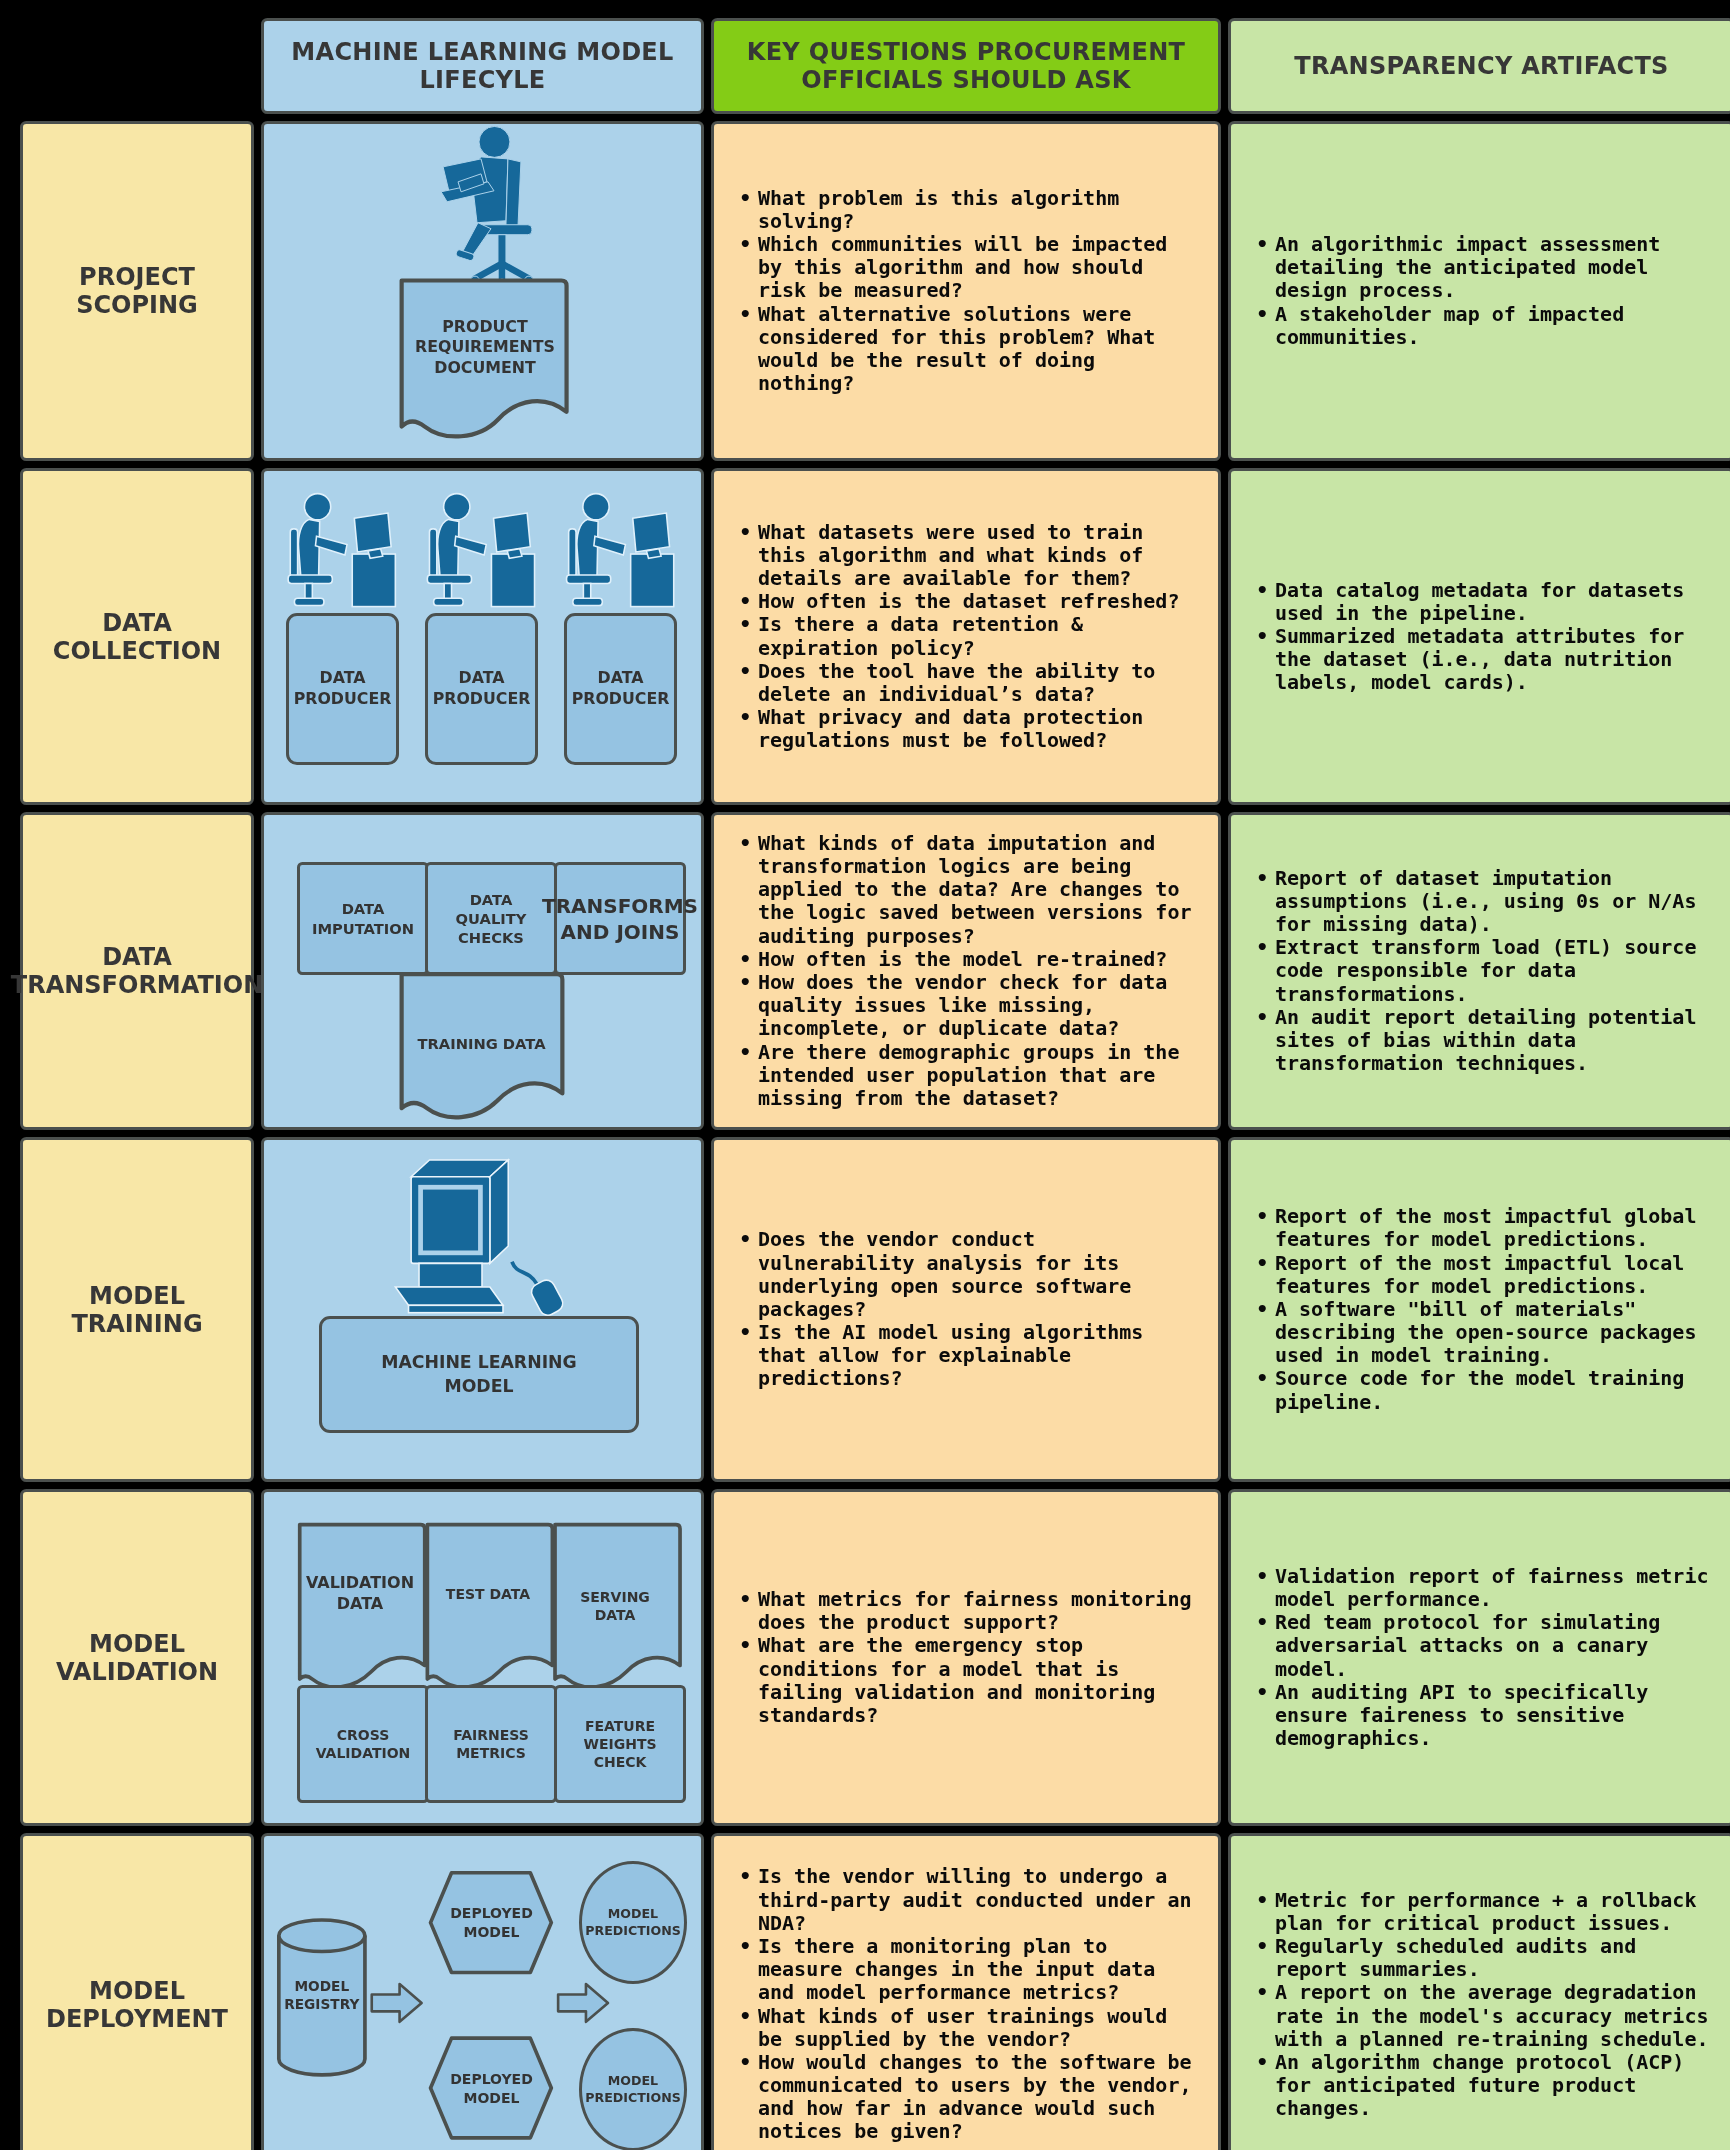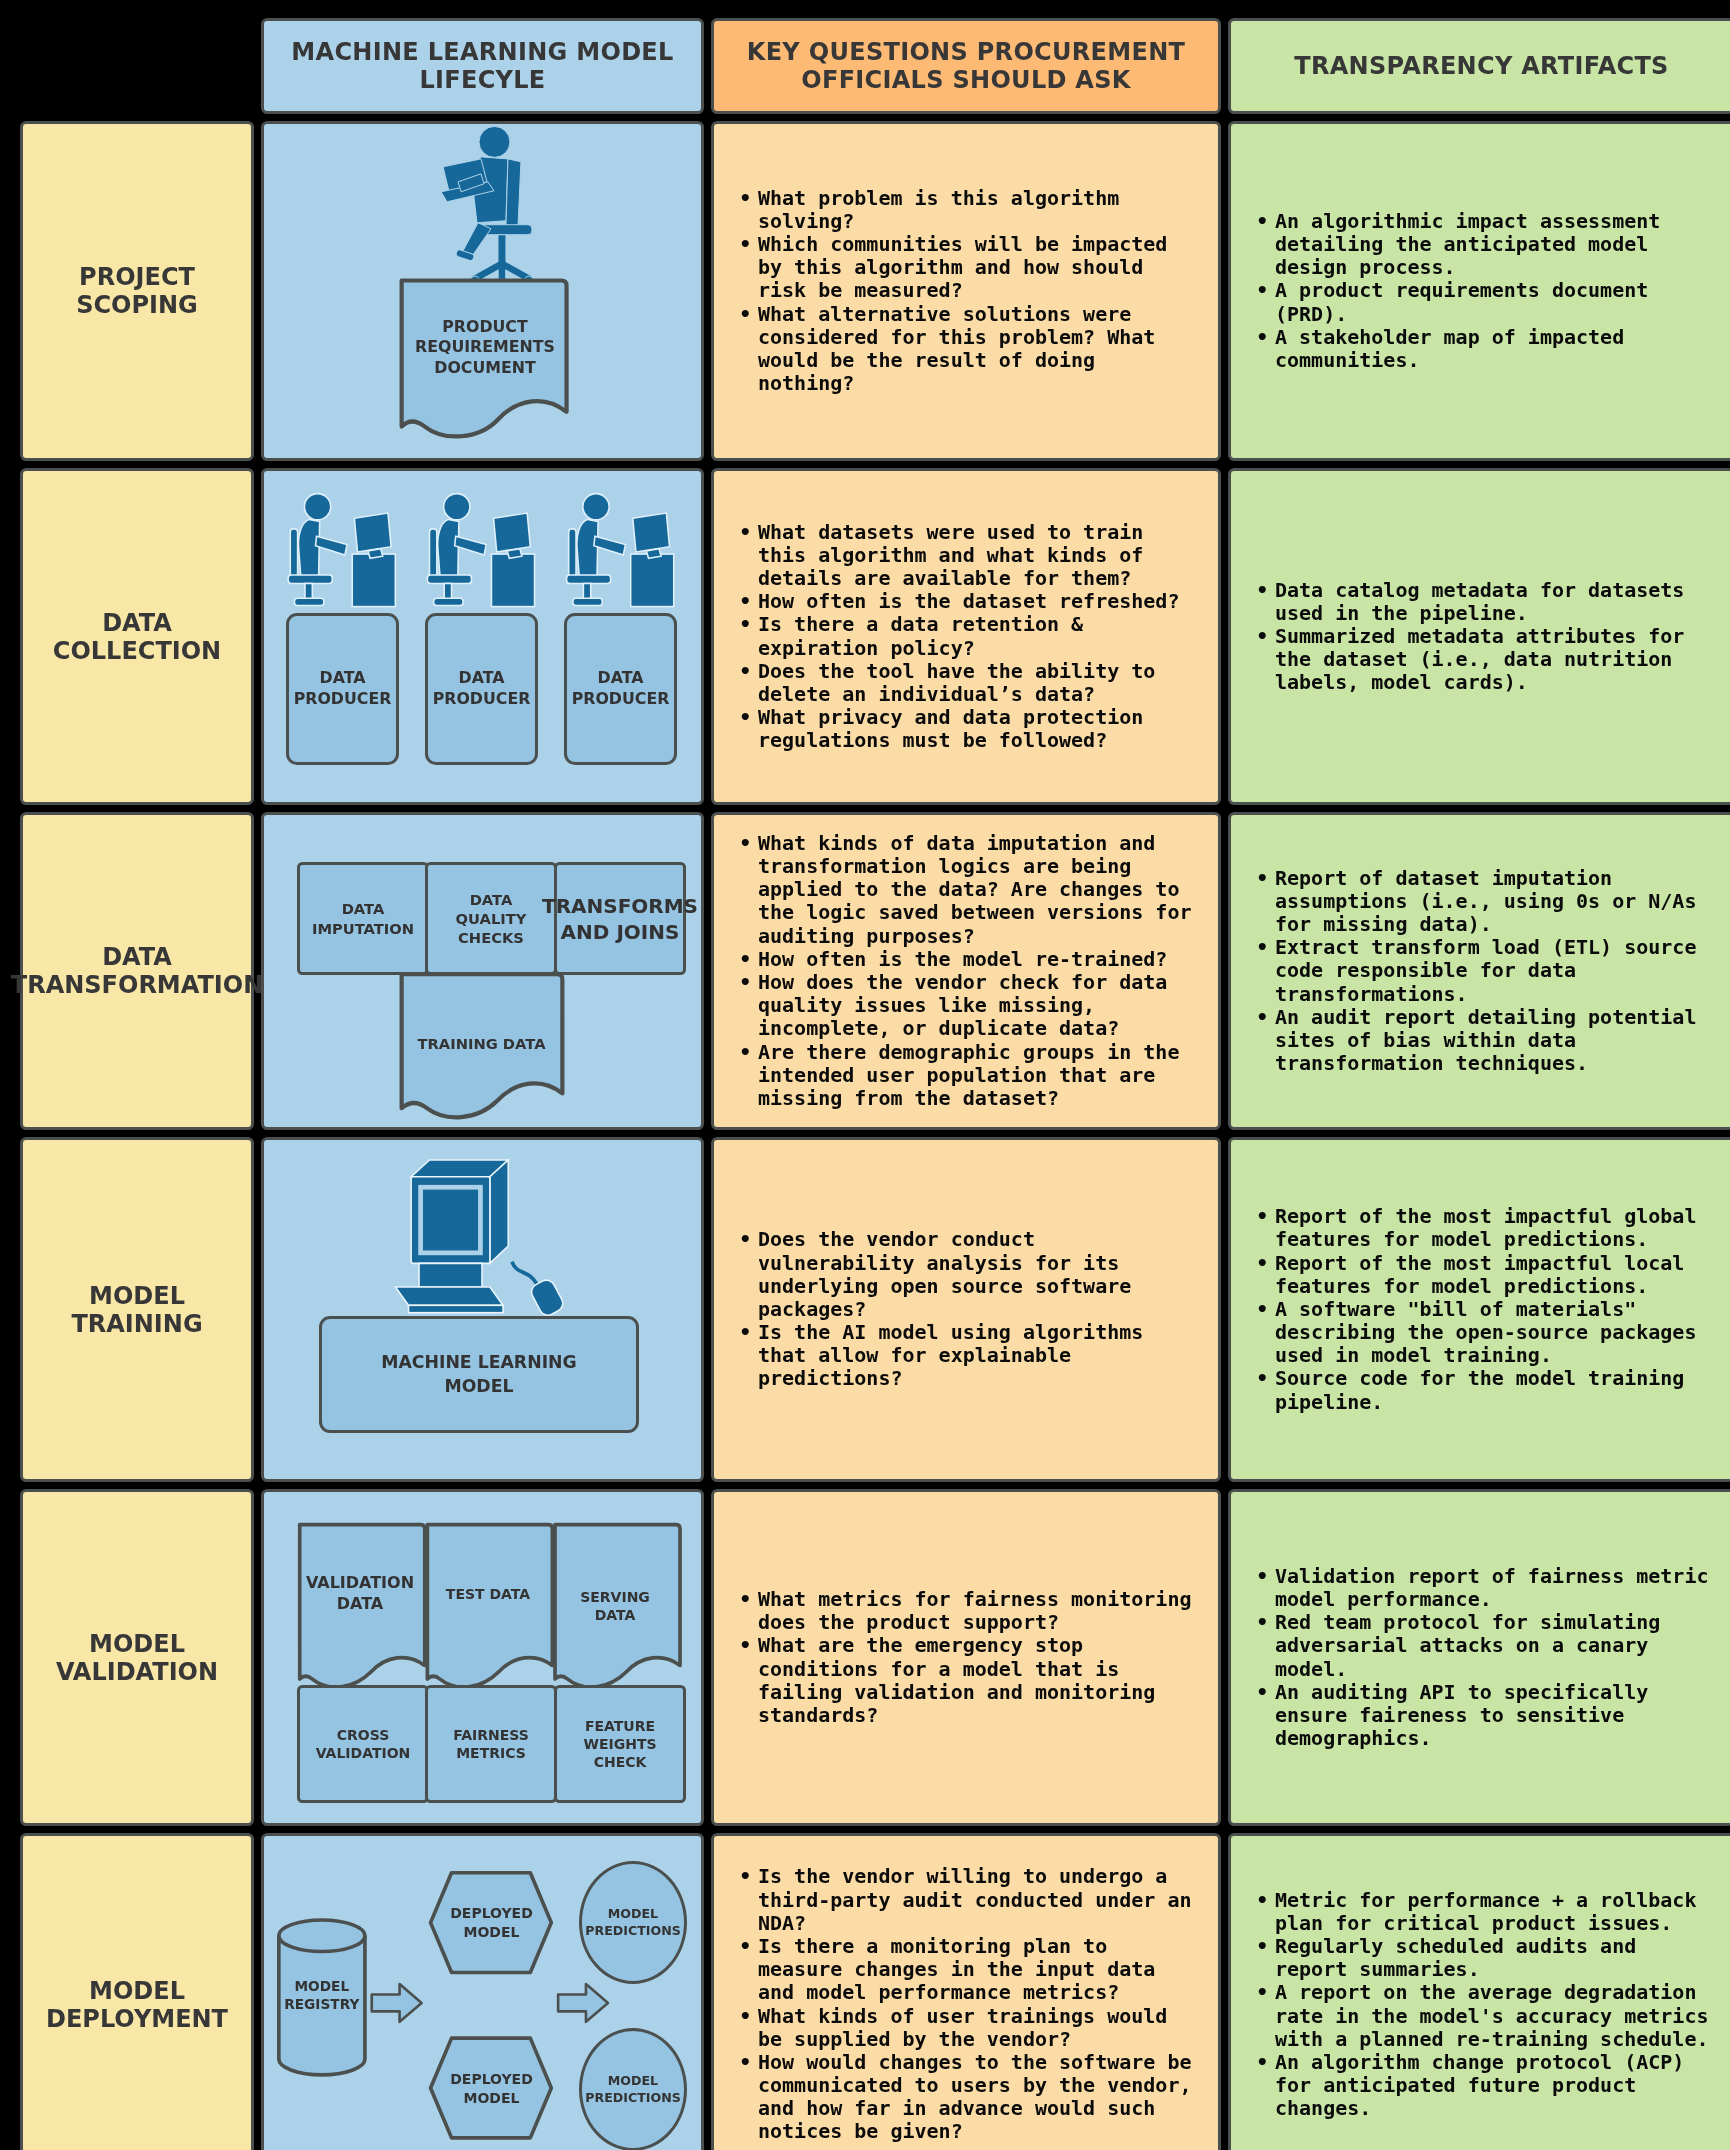--- a/index.html
+++ b/index.html
@@ -11,21 +11,21 @@
   .cell{border:3.7px solid #4b504e;border-radius:6.3px;box-sizing:border-box;position:relative;}
   .c-empty{border:none;background:transparent;}
   .c-head{display:flex;align-items:center;justify-content:center;text-align:center;
           font-weight:700;font-size:24px;color:#373737;padding:0 26px;letter-spacing:0.3px;}
   .c-label{background:#f8e7a7;display:flex;align-items:center;justify-content:center;
            text-align:center;font-weight:700;font-size:24px;color:#373737;padding:0 15.8px;}
   .c-life{background:#acd2ea;overflow:hidden;}
   .c-q{background:#fcdca6;display:flex;align-items:center;padding:12.6px 22px;}
   .c-a{background:#c8e5a6;display:flex;align-items:center;padding:12.6px 22px;}
   .bg-blue{background:#acd2ea;}
-  .bg-orange{background:#fdba74;}
+  .bg-orange{background:#84cc16;}
   .bg-green{background:#c8e5a6;}
   .qlist{list-style:none;margin:0;padding:0;font-family:"DejaVu Sans Mono",monospace;
          font-weight:700;font-size:20px;line-height:1.16;color:#0b0b0b;}
   .qlist li{padding-left:22px;position:relative;}
   .qlist li::before{content:"•";position:absolute;left:3.2px;top:0;}
   .d-svg{position:absolute;left:0;top:0;}
   .shape-box{position:absolute;background:#95c3e2;border:3.7px solid #4b504e;border-radius:11px;
              display:flex;align-items:center;justify-content:center;text-align:center;
              font-weight:700;color:#333;box-sizing:border-box;}
   .shape-ellipse{position:absolute;background:#95c3e2;border:3.7px solid #4b504e;border-radius:50%;
@@ -78,21 +78,20 @@
   <div class="cell c-q">
     <ul class="qlist">
       <li>What problem is this algorithm solving?</li>
       <li>Which communities will be impacted by this algorithm and how should risk be measured?</li>
       <li>What alternative solutions were considered for this problem? What would be the result of doing nothing?</li>
     </ul>
   </div>
   <div class="cell c-a">
     <ul class="qlist">
       <li>An algorithmic impact assessment detailing the anticipated model design process.</li>
-      <li>A product requirements document (PRD).</li>
       <li>A stakeholder map of impacted communities.</li>
     </ul>
   </div>
 
   <div class="cell c-label">
     <span>DATA COLLECTION</span>
   </div>
   <div class="cell c-life">
     <svg class="d-svg" width="436" height="330" viewBox="0 0 830 628">
       <g transform="translate(40,40)" fill="#16689a" stroke="#dff0fb" stroke-width="3">

